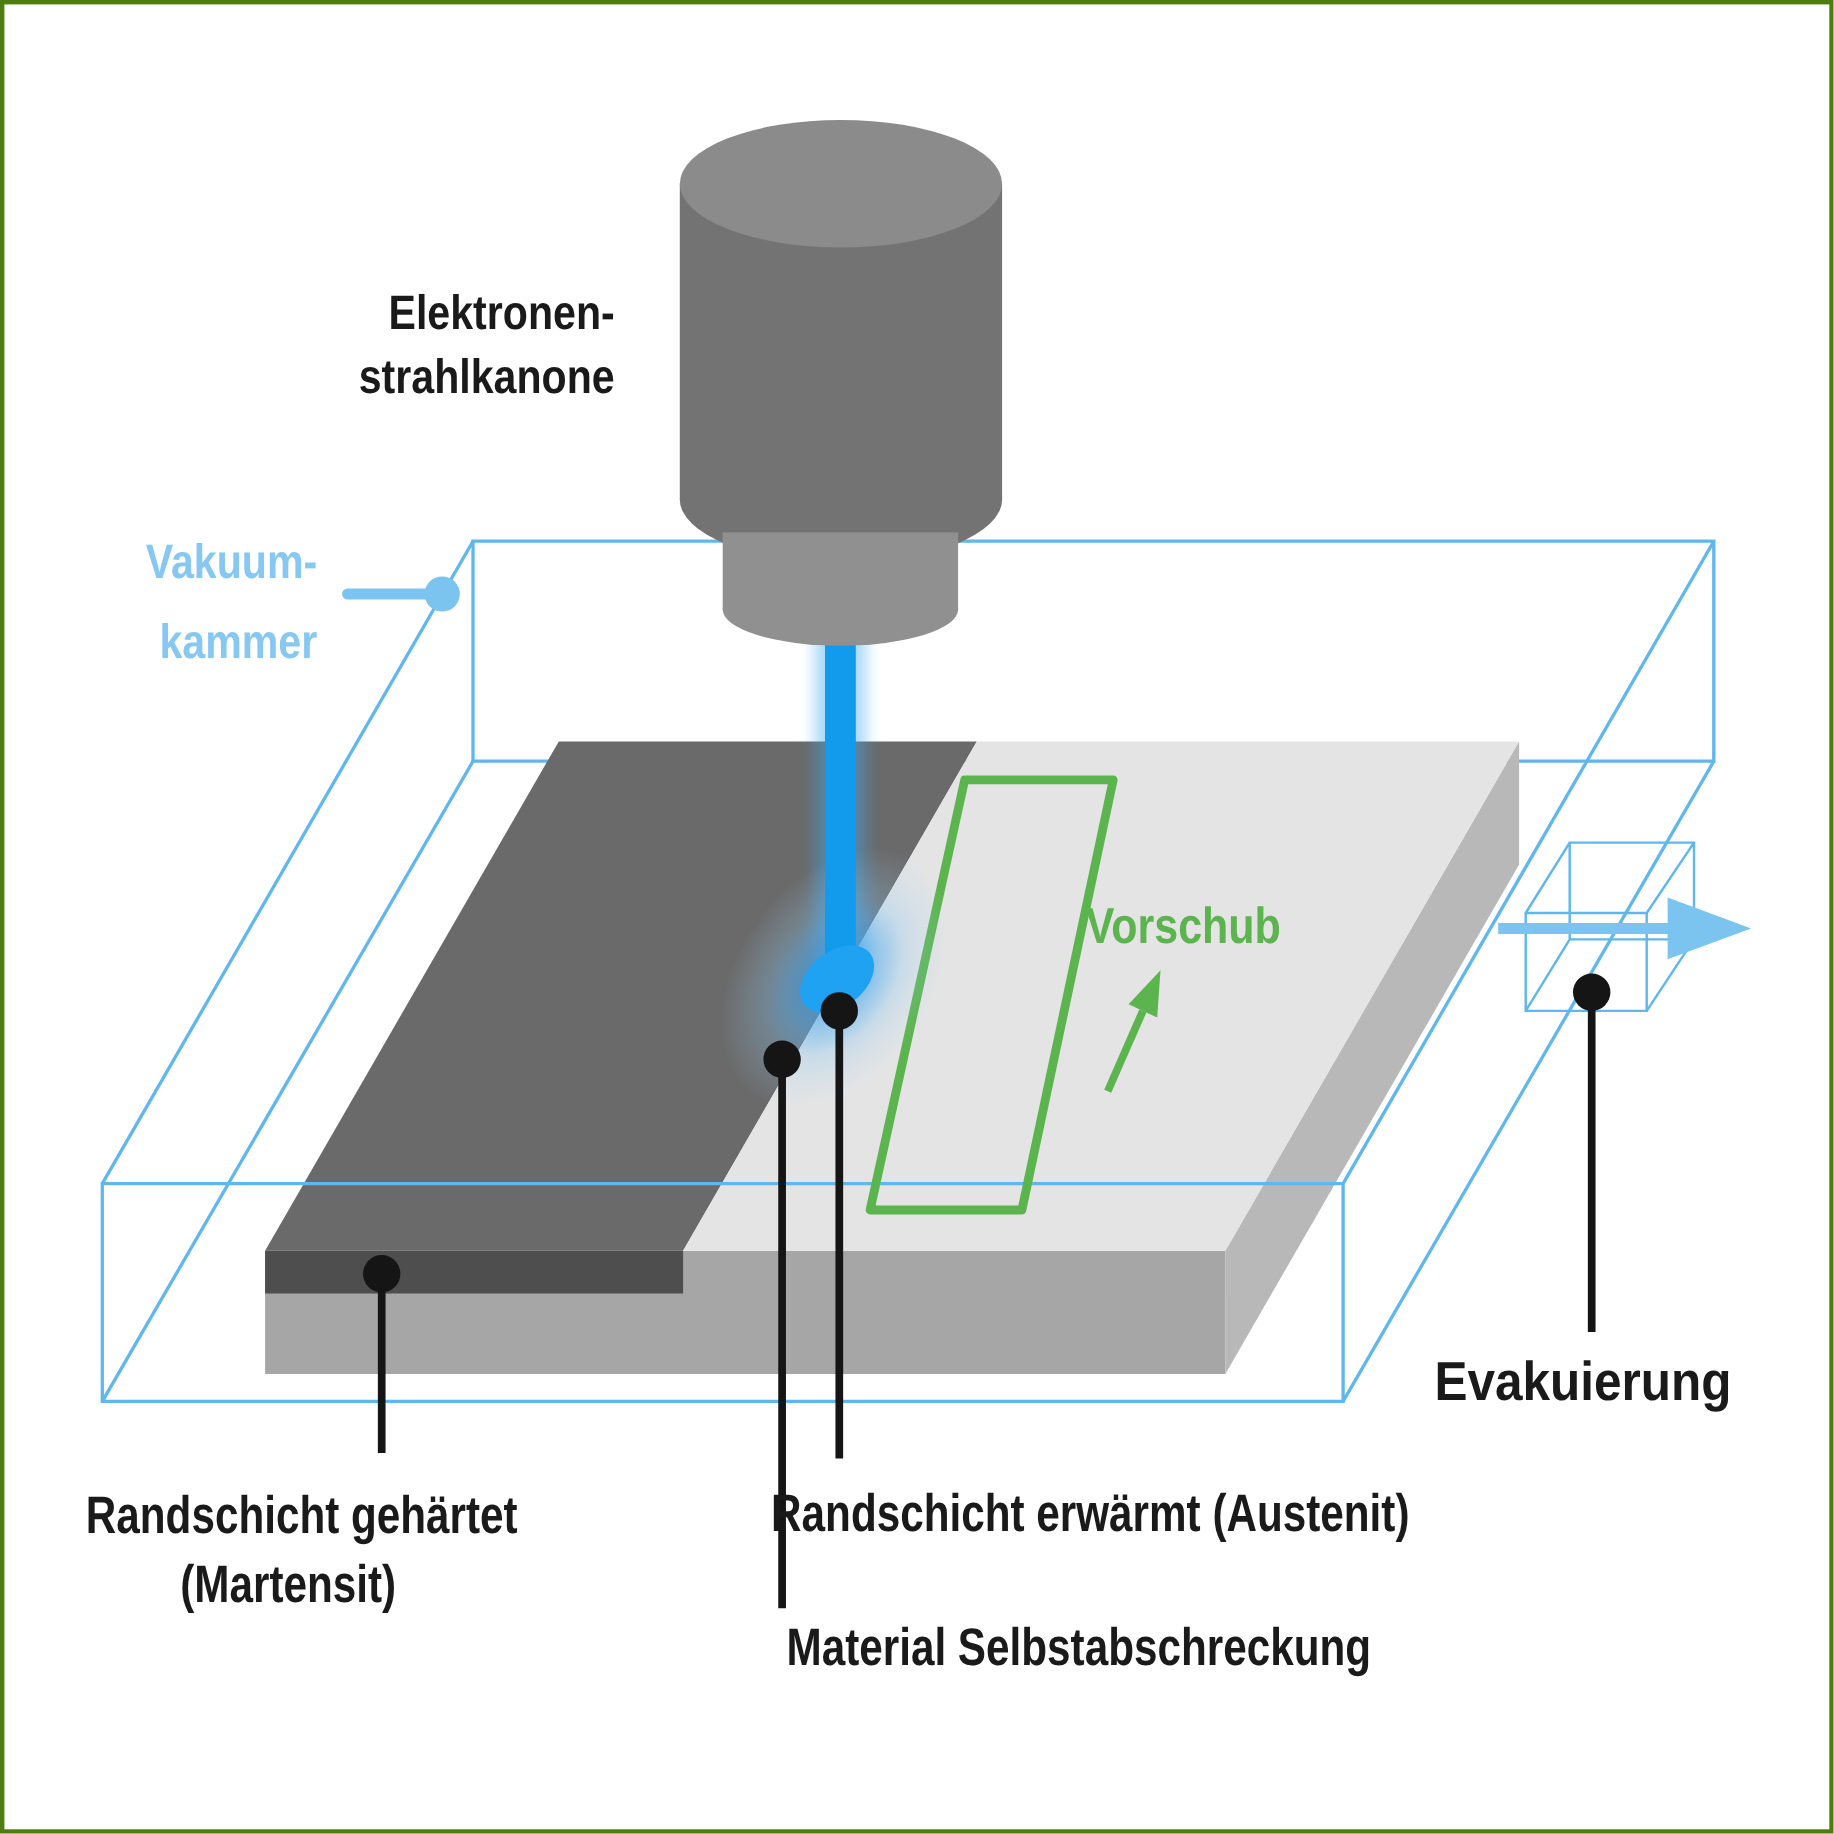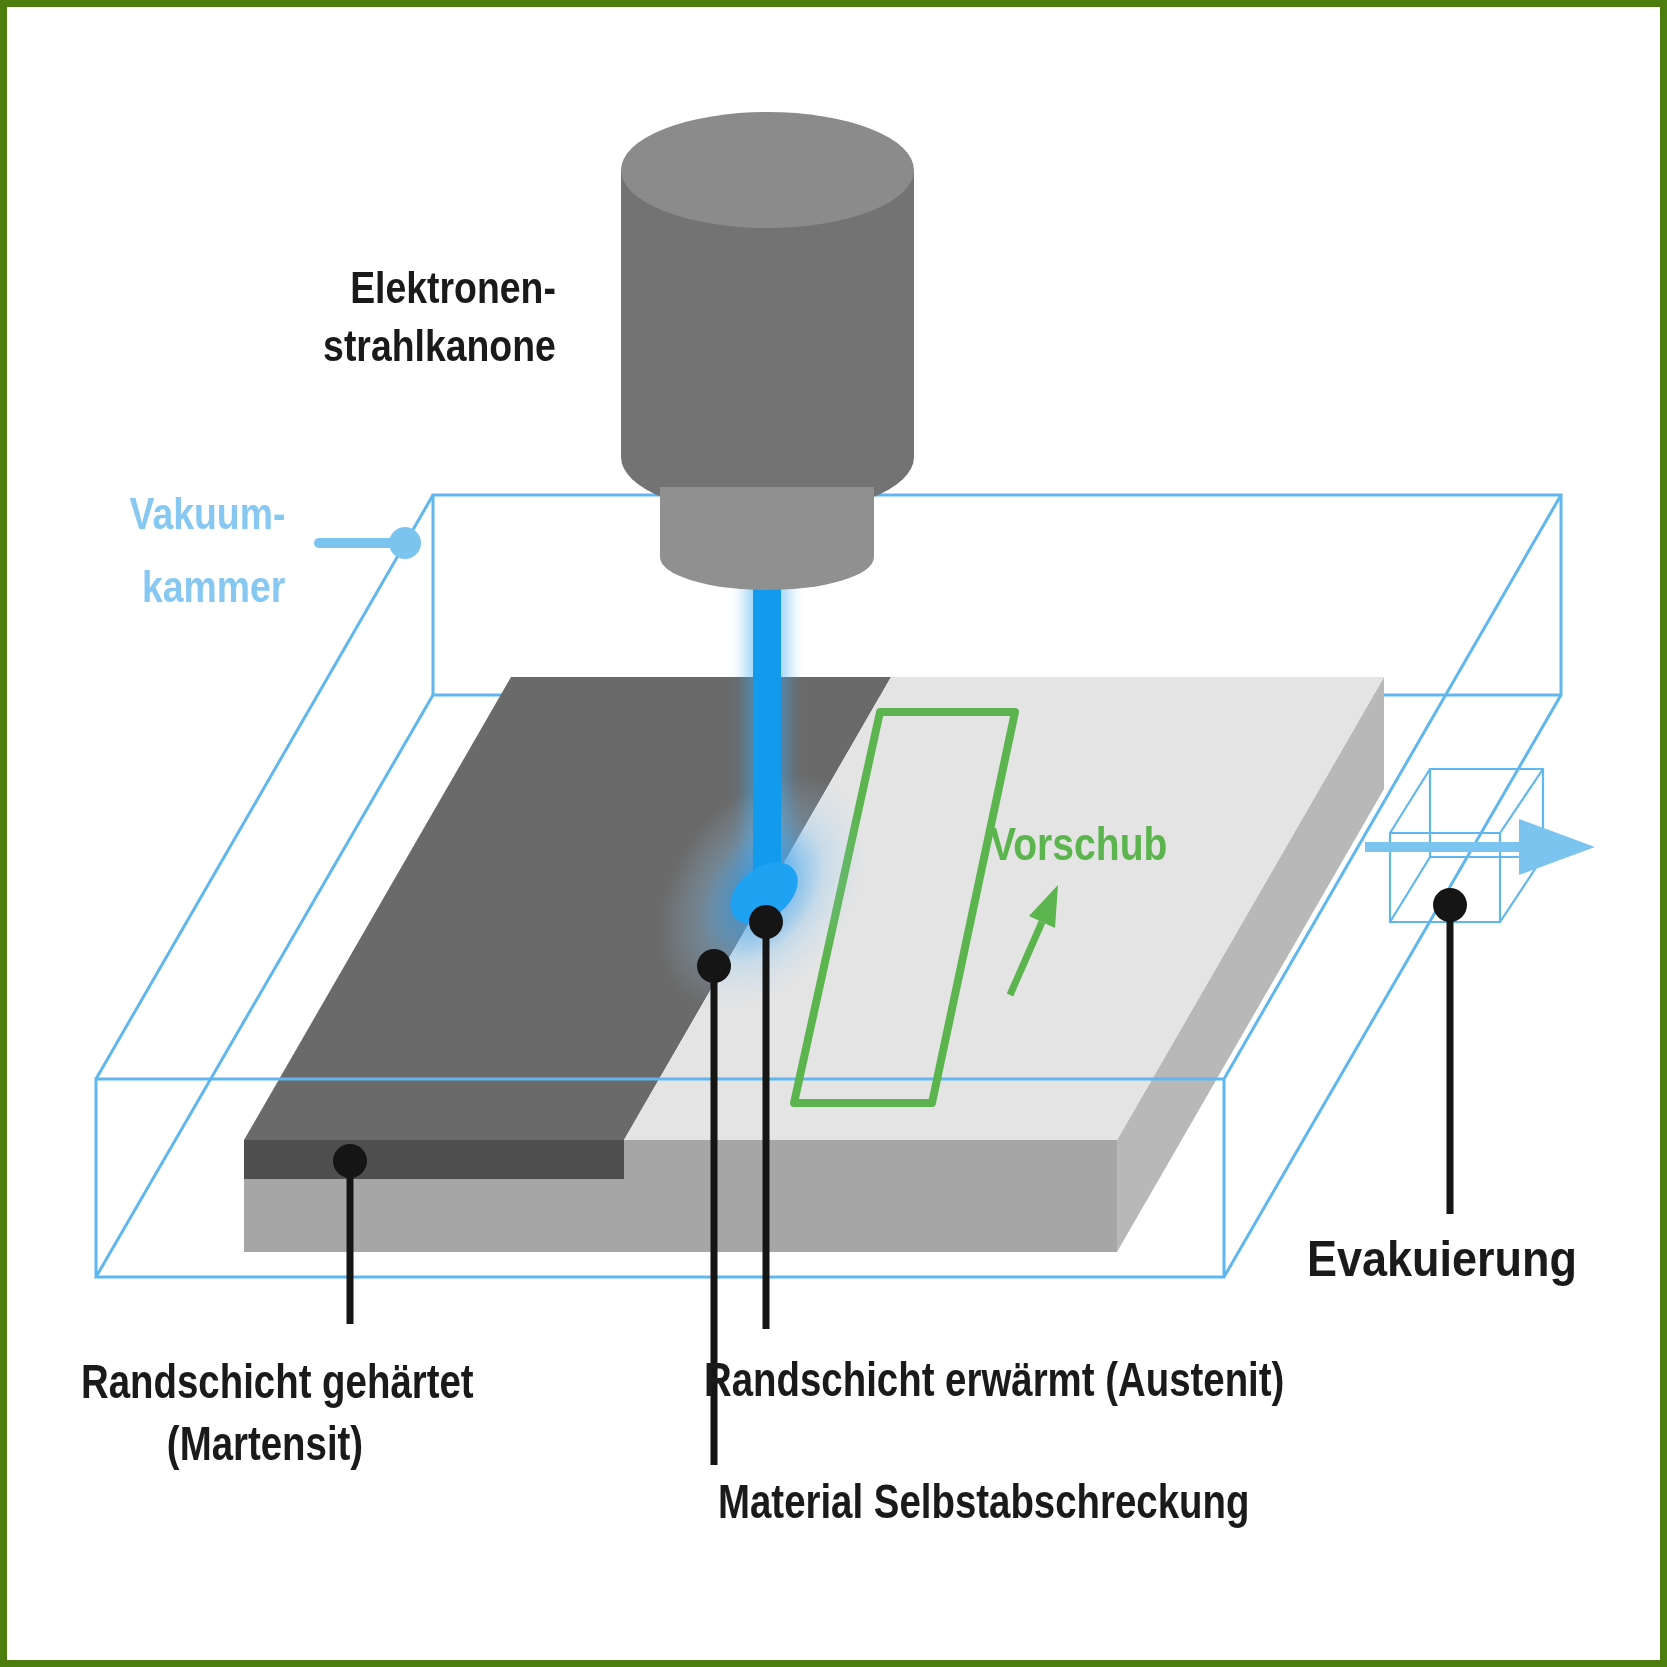--- a/index.html
+++ b/index.html
@@ -1,20 +1,20 @@
 <!DOCTYPE html>
 <html><head>
 <meta charset="utf-8">
 <style>
   html,body { margin:0; padding:0; background:#ffffff; }
   .stage {
     position:relative;
     width:1667px; height:1667px;
     box-sizing:border-box;
-    border:7px solid #4d7c0f;
+    border:4px solid #4d7c0f;
     background:#ffffff;
     overflow:hidden;
     font-family:"Liberation Sans", sans-serif;
   }
   .stage svg { position:absolute; left:0; top:0; }
   .lbl {
     position:absolute;
     font-weight:bold;
     white-space:nowrap;
     line-height:1.2;

